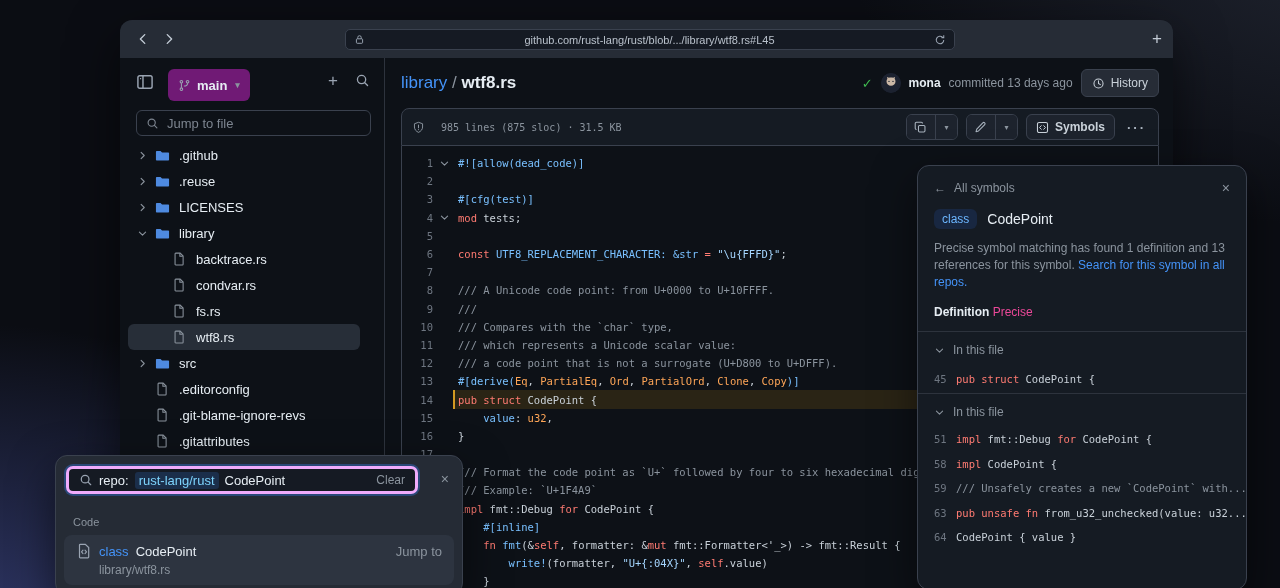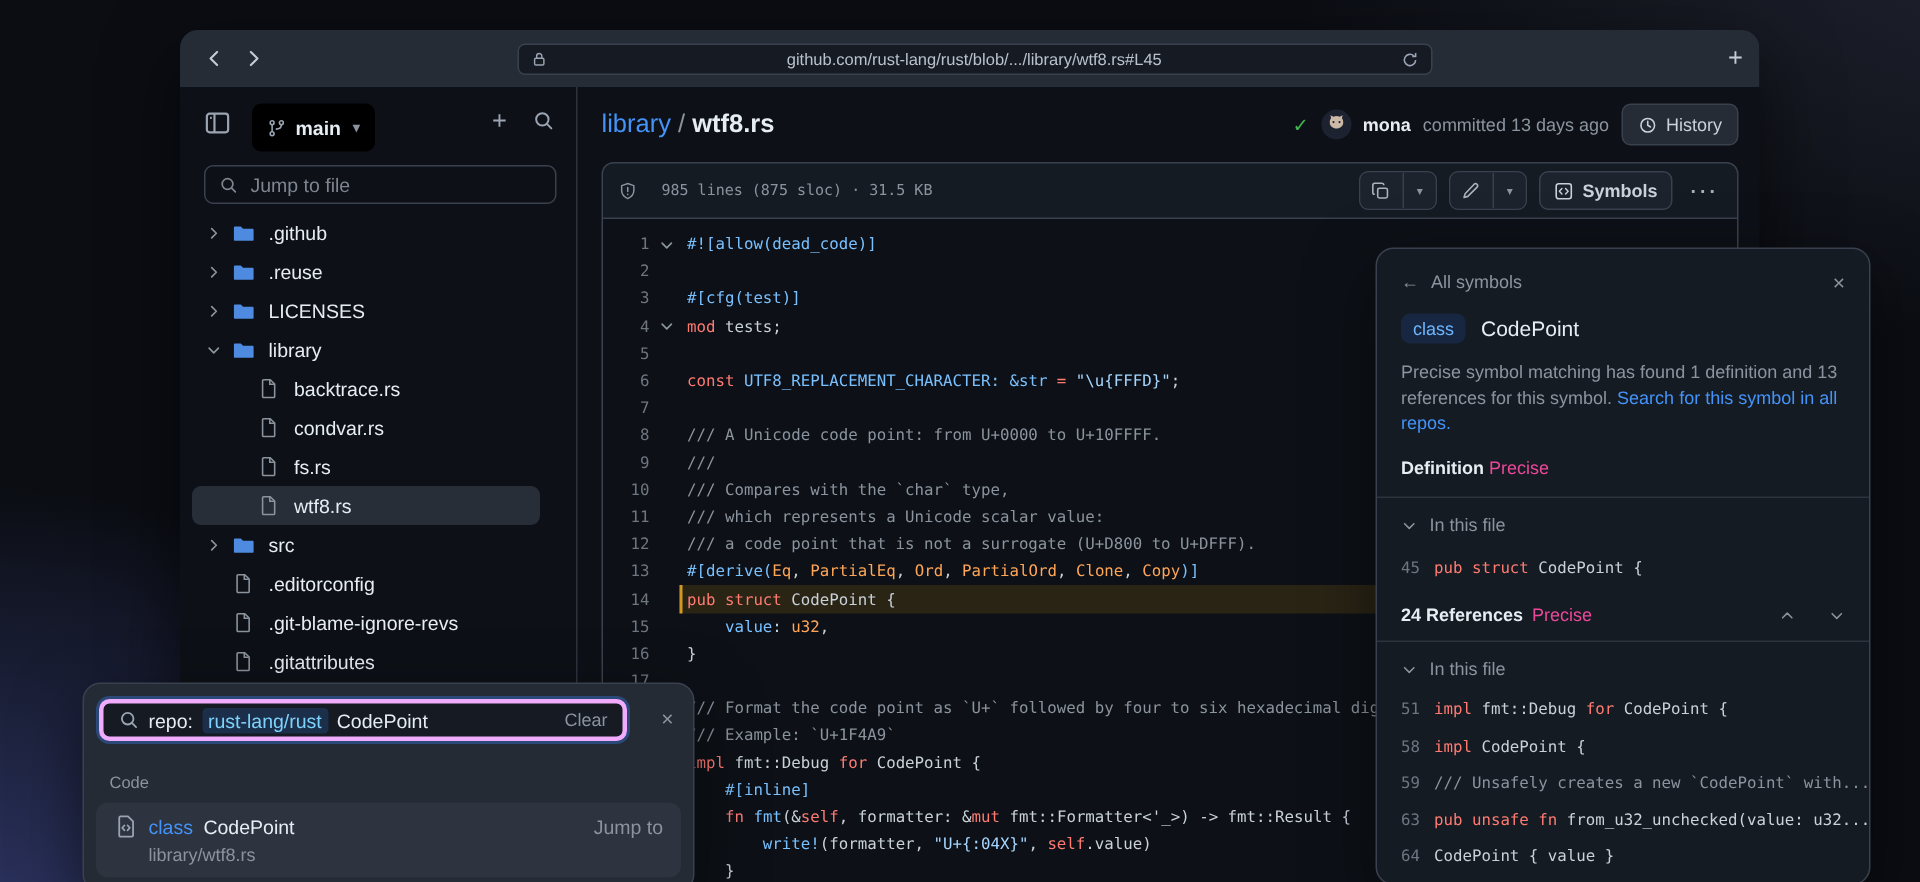--- a/index.html
+++ b/index.html
@@ -24,21 +24,21 @@
   .url-text { flex:1; text-align:center; white-space:nowrap; overflow:hidden; }
   .tb-plus { position:absolute; right:8px; top:11px; width:16px; height:16px; color:#c3ccd6;
     display:flex; align-items:center; justify-content:center; font-size:17px; font-weight:400; }
 
   .app { display:flex; height:530px; }
 
   
   .sidebar { position:relative; width:265px; flex:none; border-right:1px solid #2d333d; }
   .panel-btn { position:absolute; left:16px; top:15px; color:#9aa4b2; }
   .branch-pill { position:absolute; left:48px; top:11px; height:28px; padding:16px 10px;
-    border-radius:6px; background:#000000; display:flex; align-items:center; gap:6px;
+    border-radius:6px; background:#701a75; display:flex; align-items:center; gap:6px;
     color:#e6edf3; font-size:13px; font-weight:700; }
   .branch-caret { color:#8b949e; font-size:9px; margin-left:2px; }
   .sb-plus { position:absolute; right:46px; top:15px; color:#9aa4b2; font-size:17px; line-height:16px; }
   .sb-search { position:absolute; right:14px; top:15px; color:#9aa4b2; }
   .jump-input { position:absolute; left:16px; top:52px; width:235px; height:26px;
     border:1px solid #3a414e; border-radius:6px; display:flex; align-items:center; gap:8px;
     padding:0 9px; color:#7d8590; font-size:13px; }
   .tree { position:absolute; left:8px; right:24px; top:84px; }
   .tree-row { display:flex; align-items:center; height:26px; padding-left:6px; border-radius:6px;
     color:#e6edf3; font-size:13px; }
@@ -570,36 +570,20 @@
     <div class="sp-filerow">
       <svg class="icon-svg" width="11" height="11" viewBox="0 0 16 16">
           <path d="m3.5 6 4.5 4.5L12.5 6" fill="none" stroke="currentColor" stroke-width="1.5" stroke-linecap="round" stroke-linejoin="round"></path>
         </svg>
       <span>In this file</span>
     </div>
     <div class="sp-codeline">
       <span class="sp-num">45</span>
       <span><span class="tk-k">pub struct</span><span class="tk-p"> CodePoint {</span></span>
     </div>
-    <div class="sp-refshead">
-      <span class="bold-w">24 References</span>
-      <span class="muted" style="margin-left:6px">Precise</span>
-      <div class="ref-pager">
-        <span>
-            <svg class="icon-svg" width="11" height="11" viewBox="0 0 16 16">
-              <path d="m3.5 10 4.5-4.5L12.5 10" fill="none" stroke="currentColor" stroke-width="1.5" stroke-linecap="round" stroke-linejoin="round"></path>
-            </svg>
-          </span>
-        <span>
-            <svg class="icon-svg" width="11" height="11" viewBox="0 0 16 16">
-              <path d="m3.5 6 4.5 4.5L12.5 6" fill="none" stroke="currentColor" stroke-width="1.5" stroke-linecap="round" stroke-linejoin="round"></path>
-            </svg>
-          </span>
-      </div>
-    </div>
     <div class="sp-div"></div>
     <div class="sp-filerow">
       <svg class="icon-svg" width="11" height="11" viewBox="0 0 16 16">
           <path d="m3.5 6 4.5 4.5L12.5 6" fill="none" stroke="currentColor" stroke-width="1.5" stroke-linecap="round" stroke-linejoin="round"></path>
         </svg>
       <span>In this file</span>
     </div>
     <div class="sp-reflist" id="refs-list">
         <div class="sp-codeline"><span class="sp-num">51</span><span><span class="tk-k">impl</span><span class="tk-p"> fmt::Debug </span><span class="tk-k">for</span><span class="tk-p"> CodePoint {</span></span></div>
         <div class="sp-codeline"><span class="sp-num">58</span><span><span class="tk-k">impl</span><span class="tk-p"> CodePoint {</span></span></div>

